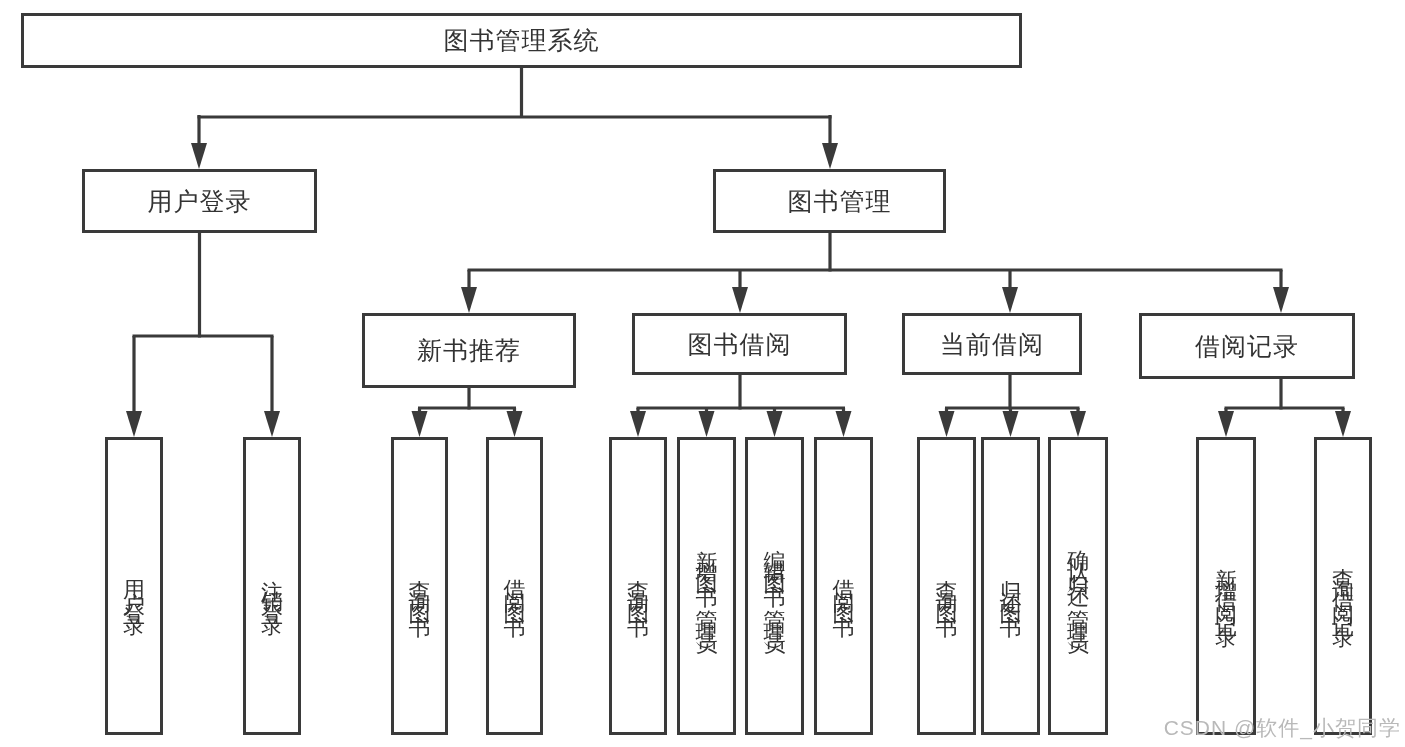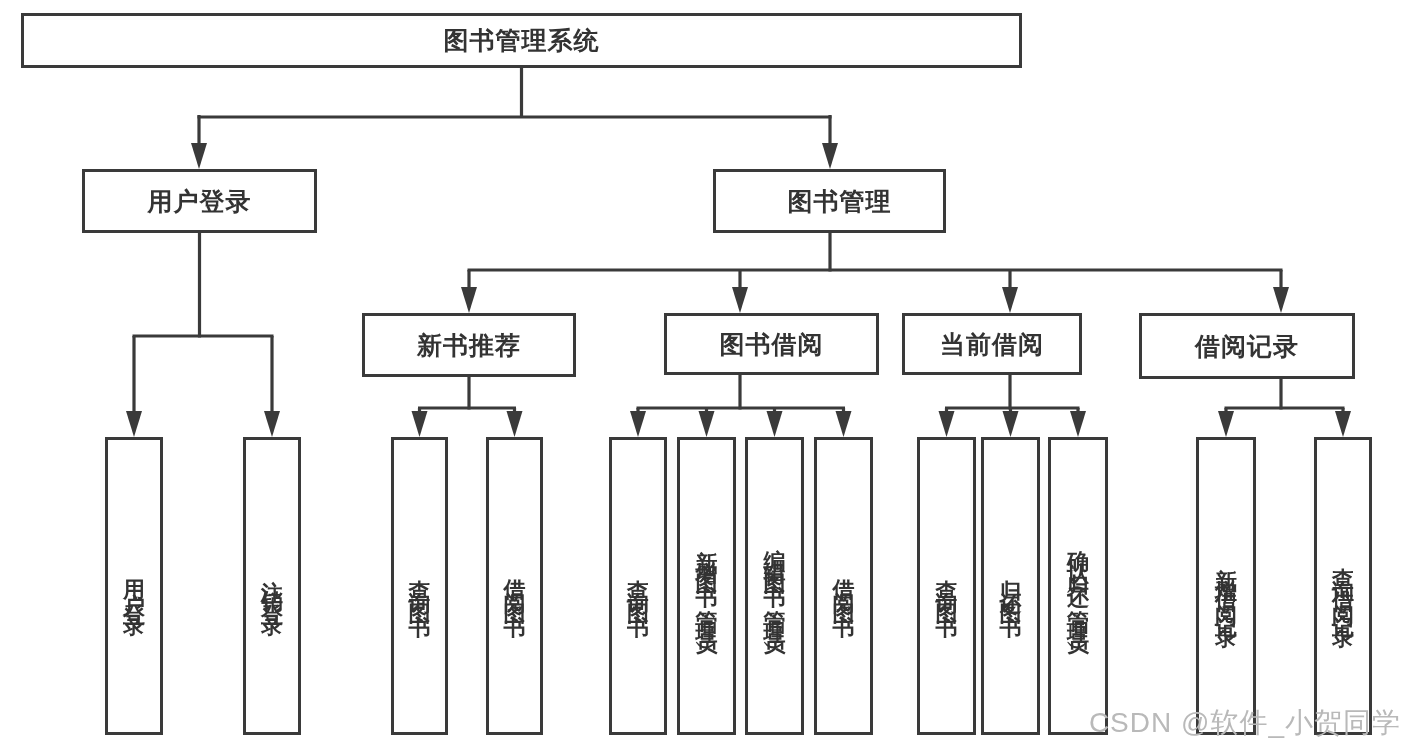--- a/index.html
+++ b/index.html
@@ -20,41 +20,40 @@
   .node {
     position: absolute;
     box-sizing: border-box;
     border: 3px solid #3a3a3a;
     background: #ffffff;
     display: flex;
     align-items: center;
     justify-content: center;
     z-index: 2;
     color: #333333;
-    font-weight: bold;
   }
   .node.h span {
     font-size: 25px;
     letter-spacing: 1px;
     white-space: nowrap;
     color: #333333;
   }
   .node.leaf span {
     writing-mode: vertical-rl;
     text-orientation: mixed;
     font-size: 22px;
     line-height: 1;
     letter-spacing: 12px;
     color: #333333;
   }
   #watermark {
     position: absolute;
     right: 4px;
     bottom: 5px;
-    font-size: 28px;
+    font-size: 21px;
     color: #b9b9b9;
     z-index: 5;
     white-space: nowrap;
     letter-spacing: 1px;
   }
 </style>
 </head>
 <body>
 
 <div id="canvas">
@@ -129,24 +128,24 @@
     <span>图书管理系统</span>
   </div>
 
   <div class="node h" style="left:82px; top:169px; width:235px; height:64px;">
     <span>用户登录</span>
   </div>
   <div class="node h" style="left:713px; top:169px; width:233px; height:64px;padding-left:20px;">
     <span>图书管理</span>
   </div>
 
-  <div class="node h" style="left:362px; top:313px; width:214px; height:64px;">
+  <div class="node h" style="left:362px; top:313px; width:214px; height:75px;">
     <span>新书推荐</span>
   </div>
-  <div class="node h" style="left:664px; top:313px; width:215px; height:62px;">
+  <div class="node h" style="left:632px; top:313px; width:215px; height:62px;">
     <span>图书借阅</span>
   </div>
   <div class="node h" style="left:902px; top:313px; width:180px; height:62px;">
     <span>当前借阅</span>
   </div>
   <div class="node h" style="left:1139px; top:313px; width:216px; height:66px;">
     <span>借阅记录</span>
   </div>
 
   <div class="node leaf" style="left:105px; top:437px; width:58px; height:298px;">

